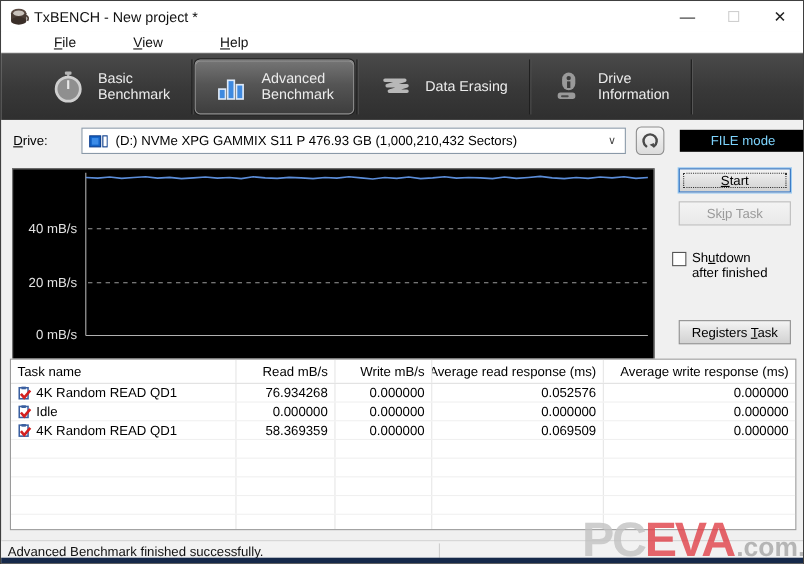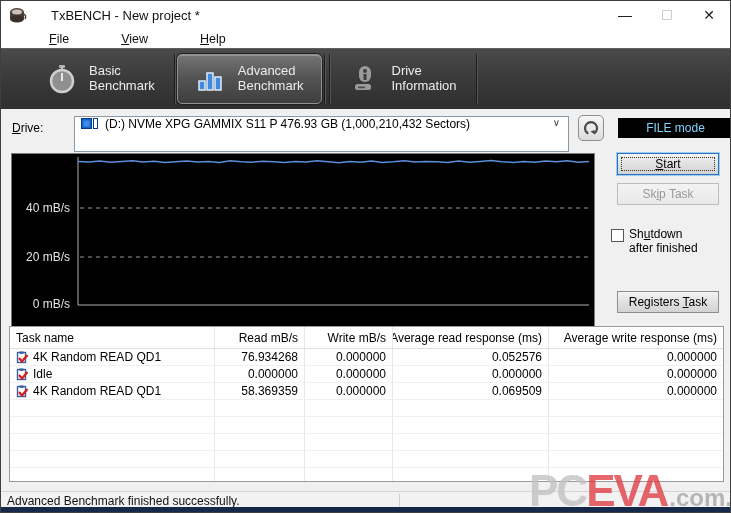--- a/index.html
+++ b/index.html
@@ -4,40 +4,40 @@
 <style>
   * { margin:0; padding:0; box-sizing:border-box; }
   html,body { width:731px; height:513px; font-family:"Liberation Sans", sans-serif; }
   .window {
     position:relative; width:731px; height:513px; background:#f0f0f0;
     border:1px solid #3f3f3f; overflow:hidden; font-size:12px; color:#000;
   }
   
   .titlebar { position:absolute; left:0; top:0; right:0; height:28px; background:#fff; display:flex; align-items:center; }
   .app-icon { width:18px; height:16px; margin-left:8px; }
-  .title-text { margin-left:24px; font-size:13px; color:#111; }
+  .title-text { margin-left:4px; font-size:13px; color:#111; }
   .win-controls { margin-left:auto; display:flex; height:100%; }
   .win-btn { width:42px; height:100%; display:flex; align-items:center; justify-content:center; font-size:14px; color:#222; }
   .win-btn.max { color:#c9c9c9; }
   .max-glyph { width:10px; height:10px; border:1px solid #cfcfcf; }
   
   .menubar { position:absolute; left:0; top:28px; right:0; height:19px; background:#fff; display:flex; align-items:center; padding-left:4px; }
   .menu-item { padding:2px 8px; font-size:12.5px; color:#111;margin-left:36px; }
   .ak { text-decoration:underline; }
   
   .toolbar { position:absolute; left:0; top:47px; right:0; height:61px;
     background:linear-gradient(#4a4a4a, #383838 55%, #2f2f2f); border-top:1px solid #5f5f5f;
     display:flex; align-items:center; padding-left:28px; }
   .tab { display:flex; align-items:center; gap:11px; height:50px; padding:0 17px; color:#ececec; font-size:13px; line-height:1.15; border-radius:5px; }
   .tab.selected { background:linear-gradient(#757575, #555 45%, #3e3e3e); border:1px solid #909090; box-shadow:inset 0 1px 0 rgba(255,255,255,.25), 0 0 0 1px #222; }
   .tab-sep { width:1px; height:50px; background:#1d1d1d; box-shadow:1px 0 0 #555; margin:0 2px; }
   .tab-icon { width:32px; height:32px; flex:0 0 auto; }
   
   .drive-label { position:absolute; left:11px; top:120px; font-size:12px; }
-  .combo { position:absolute; left:73px; top:115px; width:495px; height:36px; background:#fff; border:1px solid #8a99a8; display:flex; }
+  .combo { position:absolute; left:73px; top:115px; width:495px; height:24px; background:#fff; border:1px solid #8a99a8; display:flex; align-items:center; }
   .combo .drive-ic { margin-left:6px; }
   .combo .combo-text { margin-left:7px; font-size:12px; white-space:nowrap; overflow:hidden; }
   .combo .chev { margin-left:auto; margin-right:8px; color:#444; font-size:10px; }
   .refresh-btn { position:absolute; left:577px; top:114px; width:26px; height:26px; border:1px solid #8e8e8e; border-radius:5px;
     background:linear-gradient(#f6f6f6,#dcdcdc); display:flex; align-items:center; justify-content:center; }
   .filemode { position:absolute; left:617px; top:117px; width:115px; height:20px; background:#000; color:#7dd3fc;
     display:flex; align-items:center; justify-content:center; font-size:12px; }
   
   .chart { position:absolute; left:10px; top:152px; width:584px; height:187px; background:#000; border:1px solid #7a7a7a; }
   .chart svg { display:block; }
@@ -119,20 +119,26 @@
     <div class="tab-sep"></div>
     <div class="tab selected">
       <svg class="tab-icon" viewBox="0 0 32 32">
         <rect x="4" y="18" width="6" height="9" fill="#3f8ae0" stroke="#dfeaf8" stroke-width="1.5"></rect>
         <rect x="12" y="10" width="6" height="17" fill="#3f8ae0" stroke="#dfeaf8" stroke-width="1.5"></rect>
         <rect x="20" y="14" width="6" height="13" fill="#3f8ae0" stroke="#dfeaf8" stroke-width="1.5"></rect>
       </svg>
       <span><span>Advanced</span><br><span>Benchmark</span></span>
     </div>
     <div class="tab-sep"></div>
+    <div class="tab">
+      <svg class="tab-icon" viewBox="0 0 32 32">
+        <path d="M6 10 h18 l-16 5 h18 l-16 5 h16" stroke="#b8b8b8" stroke-width="3.2" fill="none" stroke-linejoin="round" stroke-linecap="round"></path>
+      </svg>
+      <span><span>Data Erasing</span></span>
+    </div>
     <div class="tab-sep"></div>
     <div class="tab">
       <svg class="tab-icon" viewBox="0 0 32 32">
         <rect x="10" y="3" width="12" height="16" rx="6" fill="#9a9a9a"></rect>
         <circle cx="16" cy="8" r="2" fill="#3b3b3b"></circle>
         <rect x="14.5" y="11" width="3" height="6" fill="#3b3b3b"></rect>
         <rect x="6" y="21" width="16" height="6" rx="2.5" fill="#9a9a9a"></rect>
         <rect x="9" y="23.5" width="7" height="1.8" rx="0.9" fill="#4a4a4a"></rect>
       </svg>
       <span><span>Drive</span><br><span>Information</span></span>

